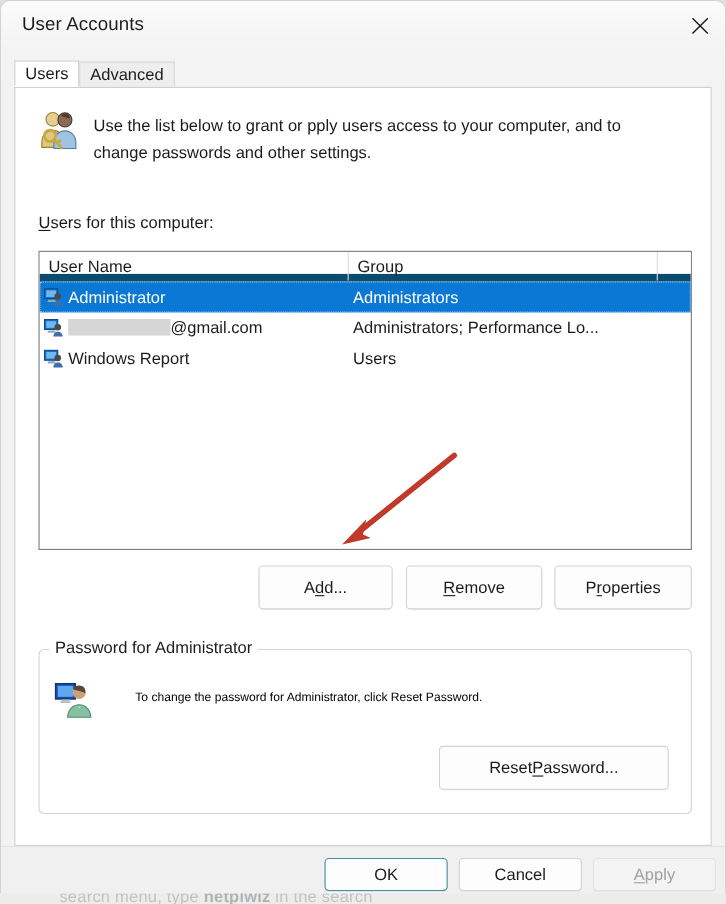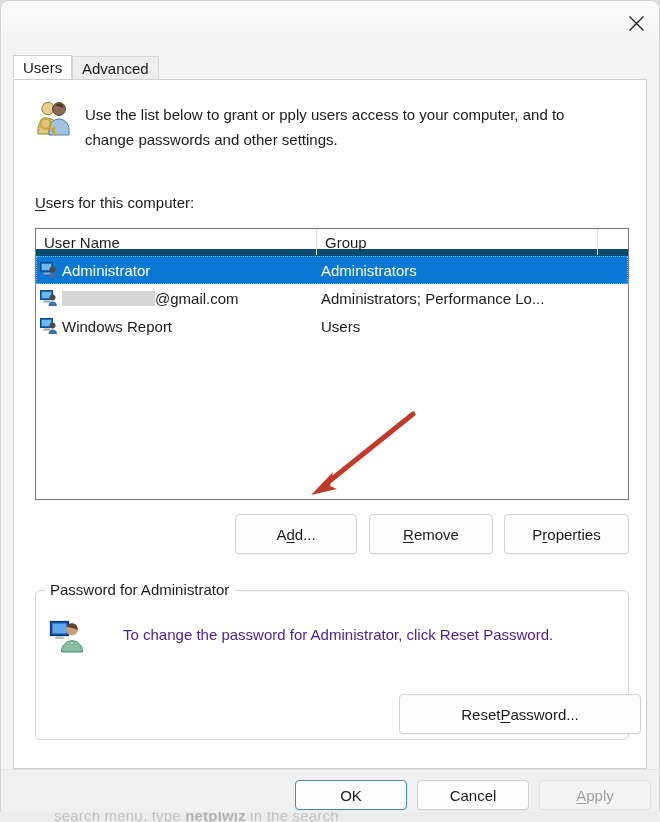--- a/index.html
+++ b/index.html
@@ -259,26 +259,26 @@
   }
   .pw-icon {
     position: absolute;
     left: 48px; top: 617px;
     width: 36px; height: 36px;
   }
   .pw-text {
     position: absolute;
     left: 122px; top: 621px;
     width: 440px;
-    font-size: 15px;
+    font-size: 11px;
     line-height: 25px;
-    color: #4c1d95;
+    color: #000000;
   }
   #btn-reset-password {
-    left: 398px; top: 677px; width: 242px; height: 40px; margin-top: 16px;
+    left: 398px; top: 677px; width: 209px; height: 40px;
   }
 
   
   .footer {
     position: absolute;
     left: 0; top: 768px;
     width: 658px; height: 44px;
     background: #f0f0f0;
     border-top: 1px solid #e3e3e3;
   }
@@ -302,20 +302,21 @@
 
 <div id="root">
 
   <div class="bg-strip">
     <div class="bg-text"><span>search menu, type </span><b>netplwiz</b><span> in the search</span></div>
   </div>
 
   <div class="dialog">
 
     <div class="titlebar">
+      <div class="title-text">User Accounts</div>
       <div class="close-btn">
         <svg width="17" height="17" viewBox="0 0 17 17">
           <path d="M1.5 1.5 L15.5 15.5 M15.5 1.5 L1.5 15.5" stroke="#1b1b1b" stroke-width="1.3" fill="none"></path>
         </svg>
       </div>
     </div>
 
     <div class="tabstrip">
       <div class="tab selected">
         <span>Users</span>

